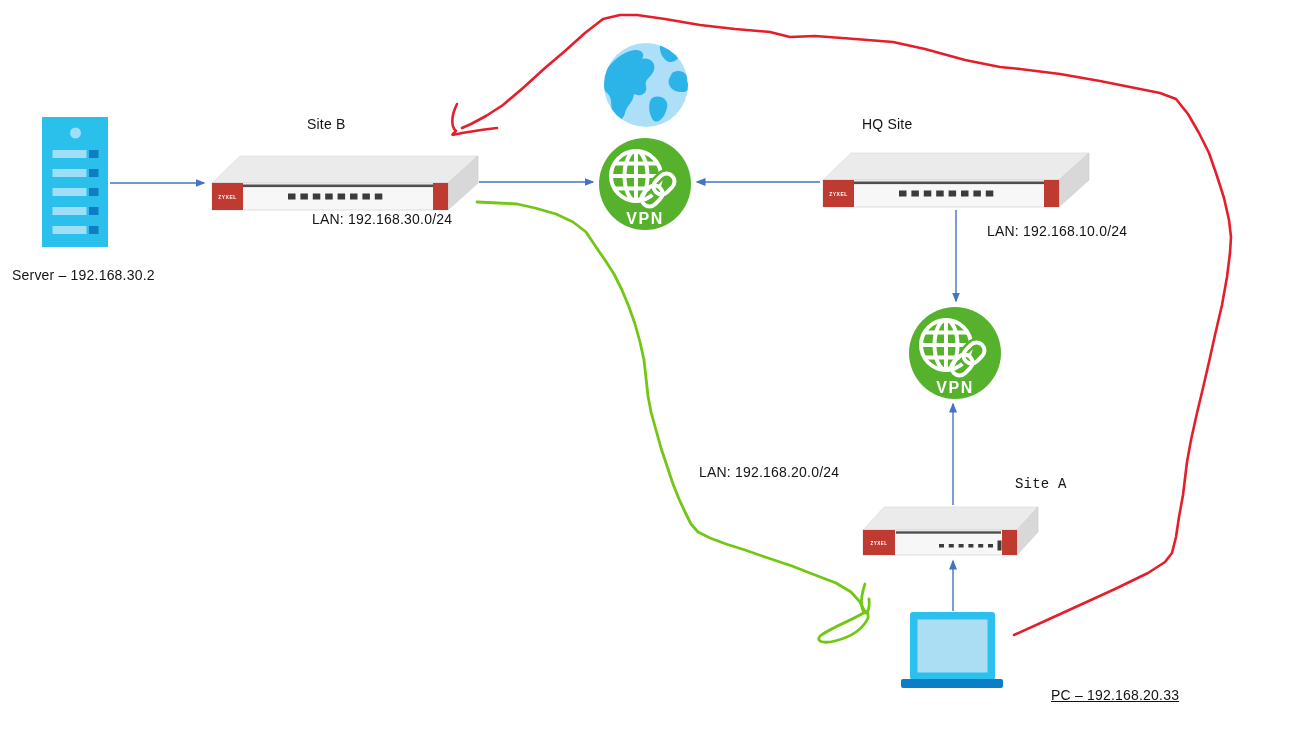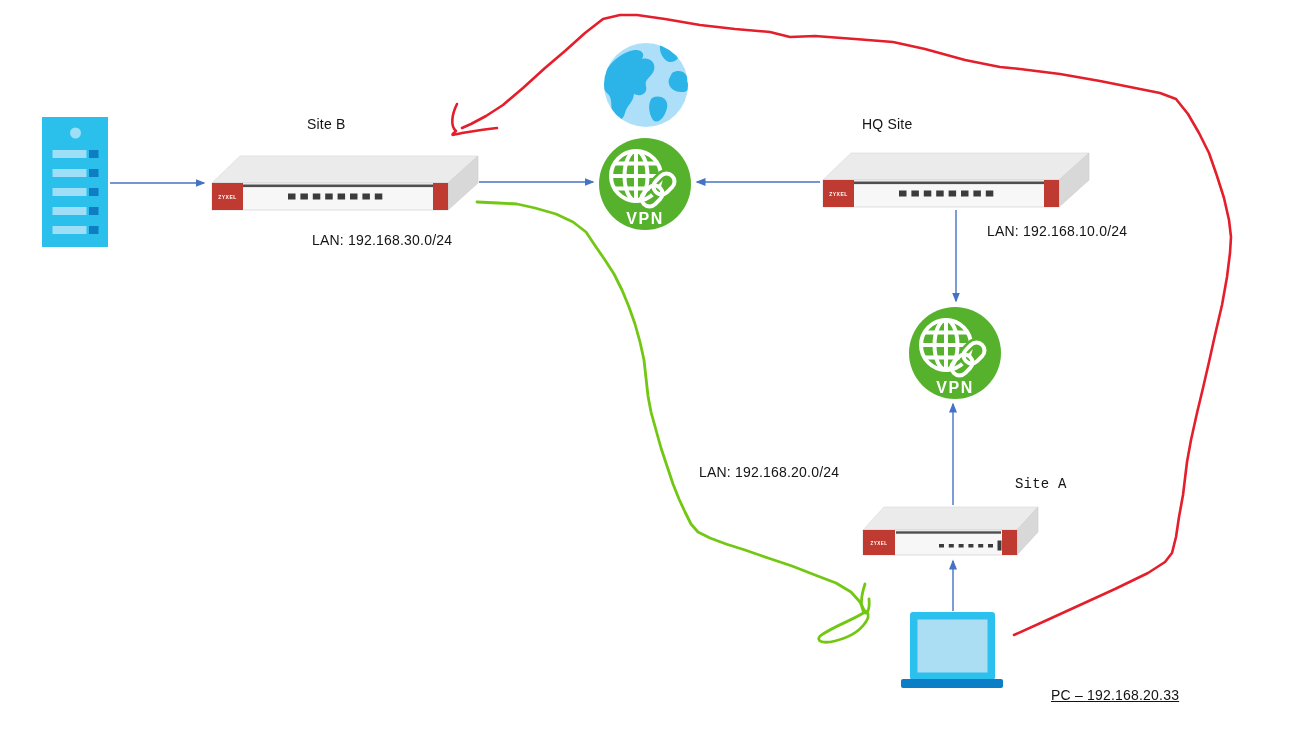--- a/index.html
+++ b/index.html
@@ -164,19 +164,20 @@
       <rect x="910" y="612" width="85" height="68" rx="3" fill="#2bc0ee"></rect>
       <rect x="917.5" y="619.5" width="70" height="53" fill="#abddf3"></rect>
       <rect x="901" y="679" width="102" height="9" rx="2" fill="#0a7fc7"></rect>
     </g>
   </svg>
 
   <div class="lbl" style="left:307px;top:116px;">Site B</div>
   <div class="lbl" style="left:862px;top:116px;">HQ Site</div>
   <div class="lbl" style="left:1015px;top:476px;font-family:Liberation Mono, monospace;">Site A</div>
 
-  <div class="lbl" style="left:312px;top:232px;">LAN: 192.168.30.0/24</div>
+  <div class="lbl" style="left:312px;top:211px;">LAN: 192.168.30.0/24</div>
   <div class="lbl" style="left:987px;top:223px;text-align:right;">LAN: 192.168.10.0/24</div>
   <div class="lbl" style="left:699px;top:464px;">LAN: 192.168.20.0/24</div>
 
+  <div class="lbl" style="left:12px;top:267px;">Server – 192.168.30.2</div>
   <div class="lbl" style="left:1051px;top:687px;text-decoration:underline;">PC – 192.168.20.33</div>
 
 </div>
 
 </body></html>

